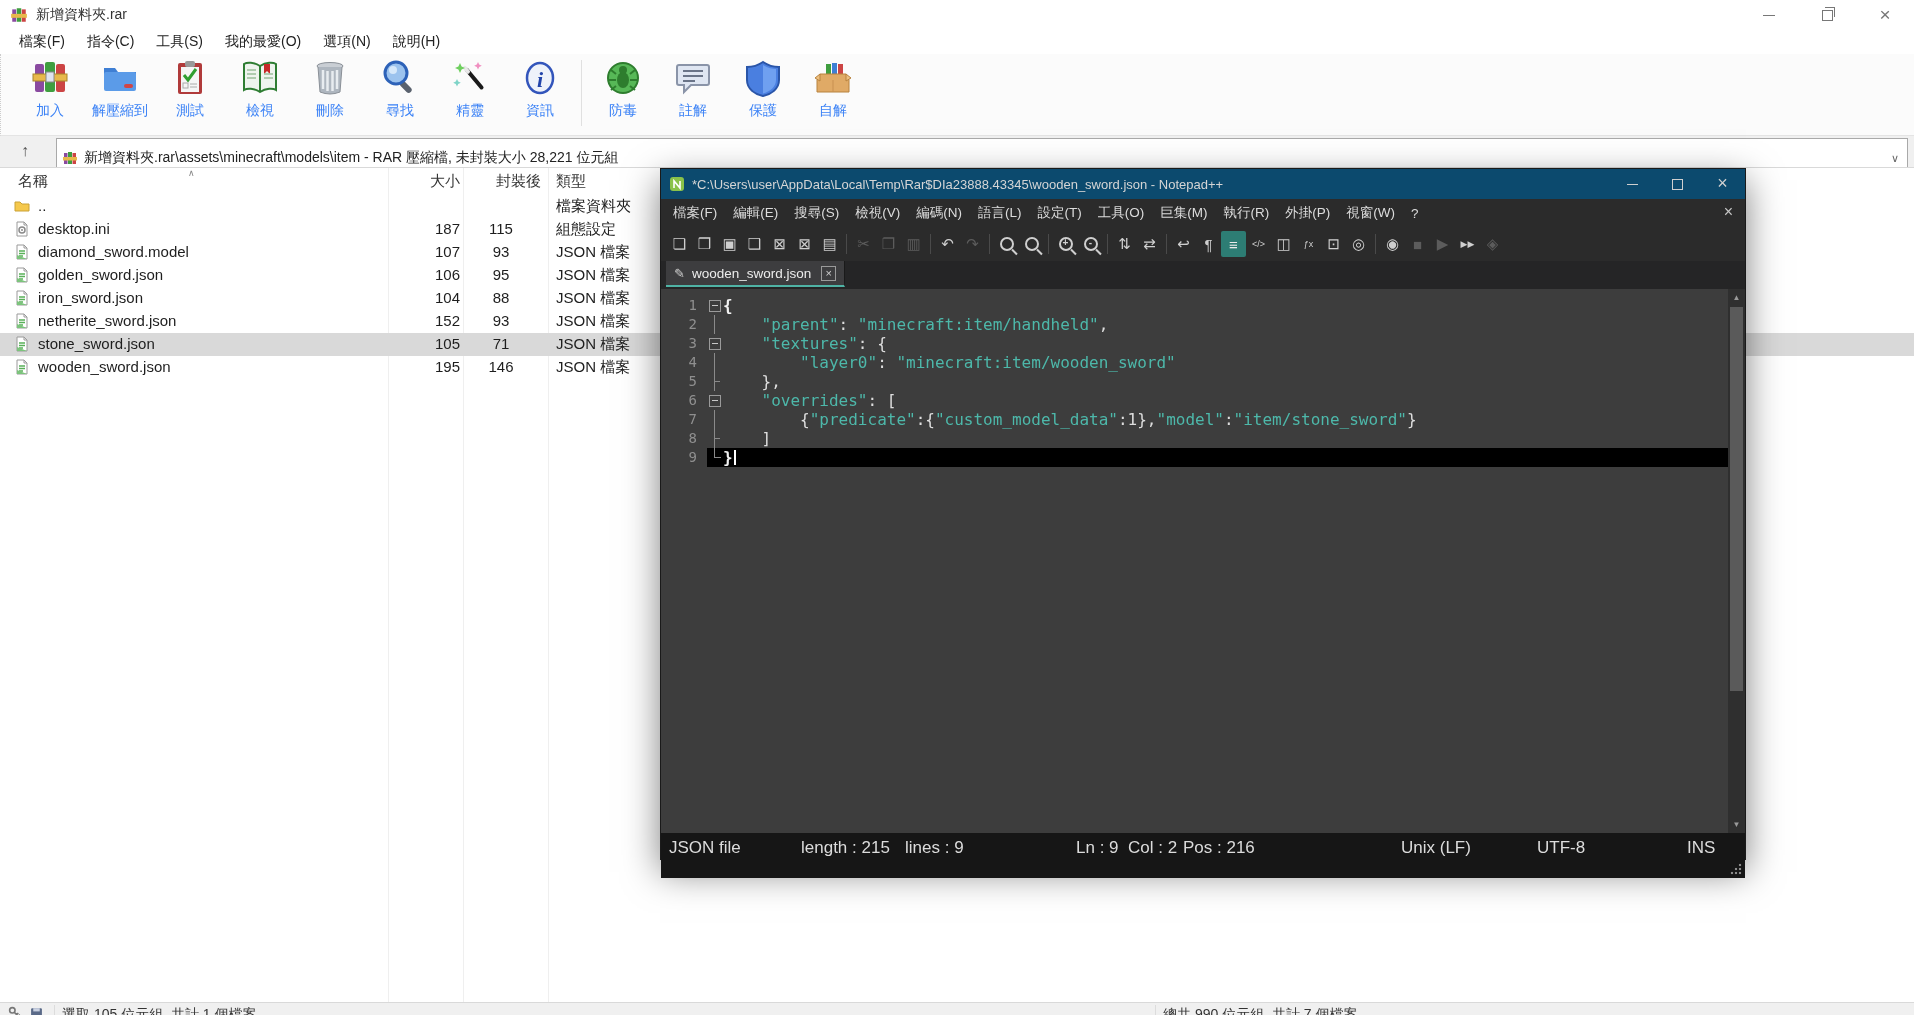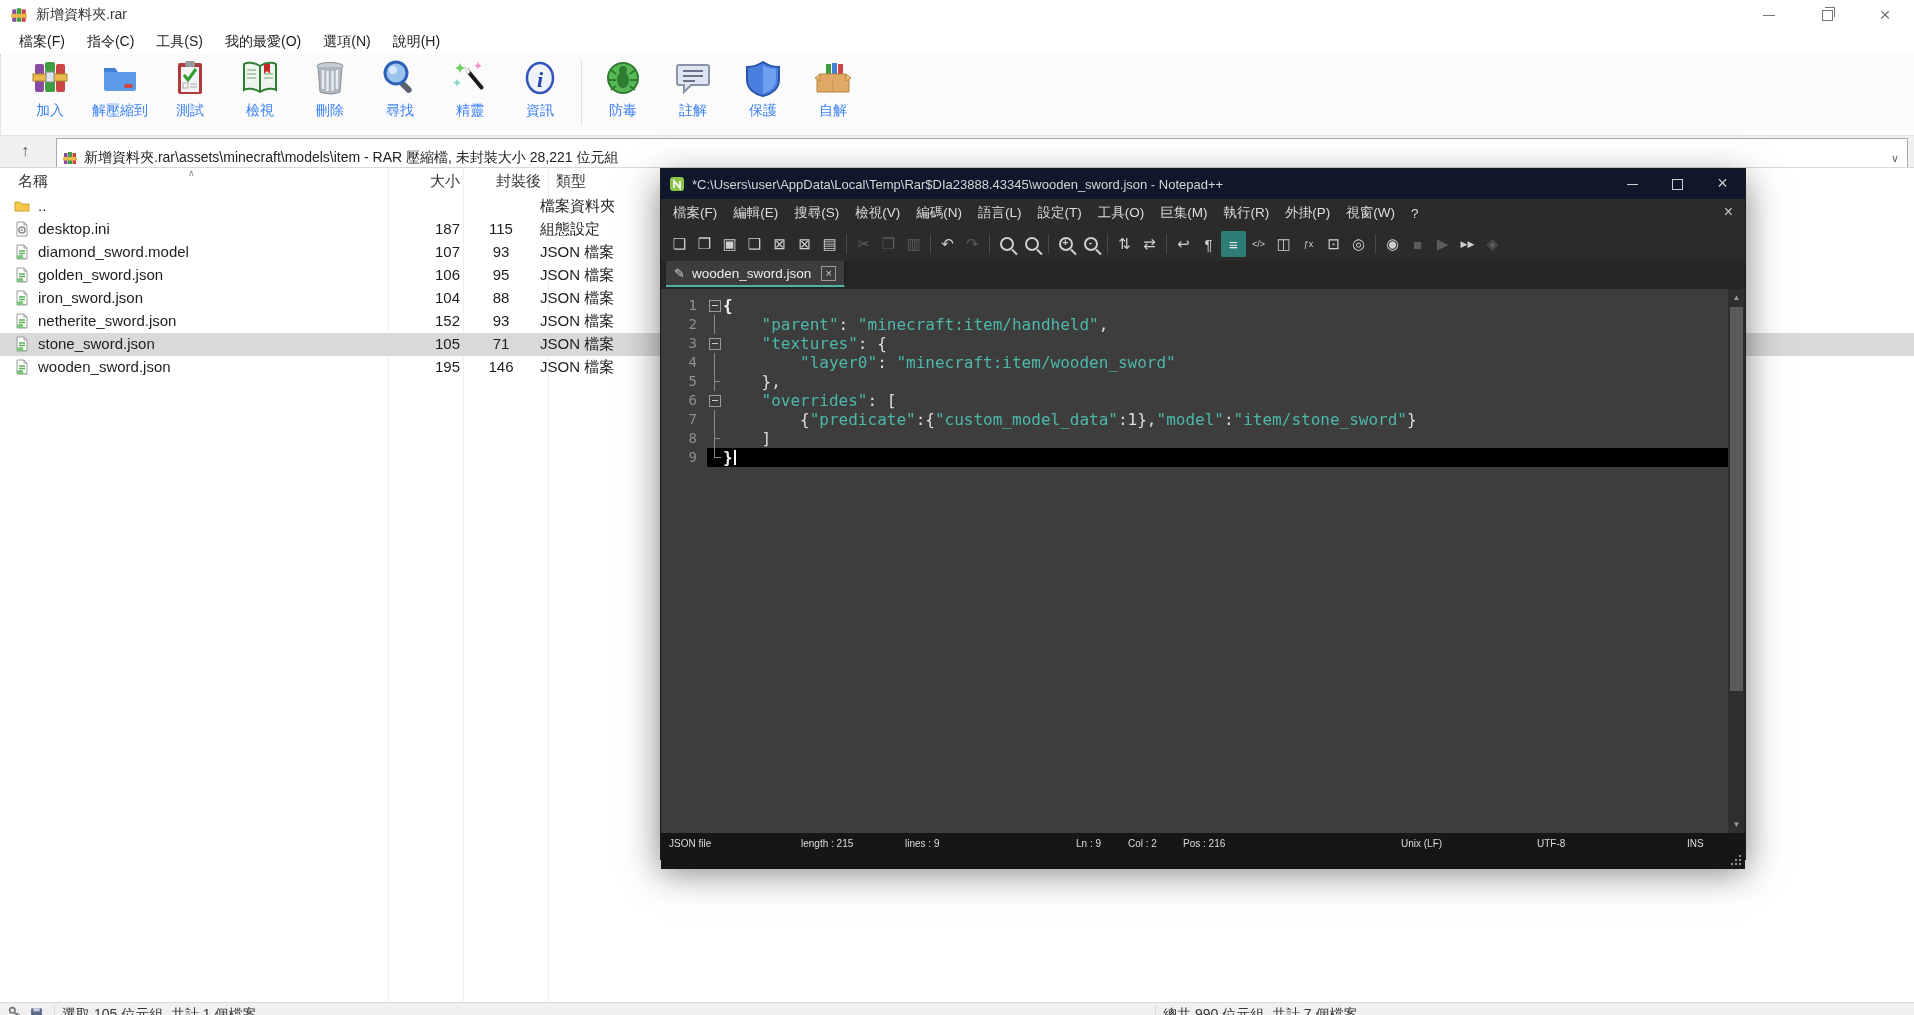--- a/index.html
+++ b/index.html
@@ -38,31 +38,31 @@
   #wr-sort{position:absolute;left:188px;top:0px;font-size:9px;color:#888}
   #wr-rows{position:absolute;left:0;top:27px;width:100%;bottom:0}
   .wr-row{position:absolute;left:0;width:100%;height:23px;font-size:15px;color:#1e1e1e}
   .wr-row.sel{background:#d9d9d9}
   .wr-cell{position:absolute;top:2px;white-space:nowrap}
   .wr-c-icon{left:14px;top:3px;width:16px;height:16px}
   .wr-c-icon svg{width:16px;height:16px}
   .wr-c-name{left:38px}
   .wr-c-size{left:380px;width:80px;text-align:right}
   .wr-c-packed{left:461px;width:80px;text-align:center}
-  .wr-c-type{left:540px}
+  .wr-c-type{left:556px}
   #wr-status{position:absolute;left:0;top:1002px;width:1914px;height:22px;background:#f0f0f0;border-top:1px solid #d9d9d9;font-size:14px;color:#333;overflow:hidden}
   #wr-status svg{width:13px;height:13px}
   .wrs-ic1{position:absolute;left:8px;top:3px}
   .wrs-ic2{position:absolute;left:30px;top:3px}
   .wrs-sep{position:absolute;top:2px;width:1px;height:18px;background:#dcdcdc}
   #wr-status-left{position:absolute;left:62px;top:3px;white-space:nowrap}
   #wr-status-right{position:absolute;left:1163px;top:3px;white-space:nowrap}
   
   #npp{position:absolute;left:660px;top:168px;width:1086px;height:692px;background:#3d3d3d;border:1px solid #1a1a1a;box-sizing:border-box;box-shadow:0 12px 34px rgba(0,0,0,.5)}
-  #np-titlebar{position:absolute;left:0;top:0;width:100%;height:30px;background:#0f172a;display:flex;align-items:center}
+  #np-titlebar{position:absolute;left:0;top:0;width:100%;height:30px;background:#0c4a6e;display:flex;align-items:center}
   #np-titlebar .app-ic{width:16px;height:16px;margin:0 7px 0 8px}
   #np-title{font-size:13px;color:#d5d5d5;white-space:nowrap}
   .np-ctls{position:absolute;right:0;top:0;height:30px;display:flex}
   .np-ctl{width:45px;height:30px;display:flex;align-items:center;justify-content:center}
   .np-min-g{width:11px;height:1px;background:#cfcfcf}
   .np-max-g{width:9px;height:9px;border:1px solid #cfcfcf}
   .np-x-g::after{content:"×";font-size:18px;color:#cfcfcf;line-height:16px}
   #np-menubar{position:absolute;left:0;top:30px;width:100%;height:28px;background:#2b2b2b;display:flex;align-items:center;padding-left:4px;box-sizing:border-box}
   .np-menu-item{font-size:13.5px;color:#dcdcdc;padding:4px 8px;cursor:default;white-space:nowrap}
   #np-menu-close::after{content:"×";position:absolute;right:12px;top:34px;font-size:16px;color:#c8c8c8}
@@ -94,21 +94,21 @@
   .f-open::before{content:"";position:absolute;left:2px;top:4px;width:10px;height:10px;border:1px solid #9a9a9a;background:#3d3d3d}
   .f-open::after{content:"";position:absolute;left:5px;top:9px;width:6px;height:1px;background:#c8c8c8}
   .f-line::before,.f-tick::before{content:"";position:absolute;left:7px;top:0;bottom:0;width:1px;background:#8a8a8a}
   .f-tick::after{content:"";position:absolute;left:7px;top:9px;width:6px;height:1px;background:#8a8a8a}
   .f-end::before{content:"";position:absolute;left:7px;top:0;height:10px;width:1px;background:#8a8a8a}
   .f-end::after{content:"";position:absolute;left:7px;top:9px;width:7px;height:1px;background:#8a8a8a}
   #np-scroll{position:absolute;right:0;top:120px;width:17px;height:544px;background:#2f2f2f}
   .np-scroll-arrow{position:absolute;left:0;width:17px;height:17px;display:flex;align-items:center;justify-content:center;font-size:8px;color:#9a9a9a}
   #np-thumb{position:absolute;left:2px;top:18px;width:13px;height:384px;background:#5a5a5a}
   
-  #np-status{position:absolute;left:0;top:664px;width:100%;height:36px;background:#161616;color:#dcdcdc;font-size:10px}
+  #np-status{position:absolute;left:0;top:664px;width:100%;height:45px;background:#161616;color:#dcdcdc;font-size:17px}
   .nps{position:absolute;top:5px;white-space:nowrap}
   #np-grip{position:absolute;right:3px;bottom:3px;width:12px;height:12px;
     background:
       radial-gradient(circle at 10px 2px,#8a8a8a 1.2px,transparent 1.6px),
       radial-gradient(circle at 10px 6px,#8a8a8a 1.2px,transparent 1.6px),
       radial-gradient(circle at 6px 6px,#8a8a8a 1.2px,transparent 1.6px),
       radial-gradient(circle at 10px 10px,#8a8a8a 1.2px,transparent 1.6px),
       radial-gradient(circle at 6px 10px,#8a8a8a 1.2px,transparent 1.6px),
       radial-gradient(circle at 2px 10px,#8a8a8a 1.2px,transparent 1.6px)}
 </style>

